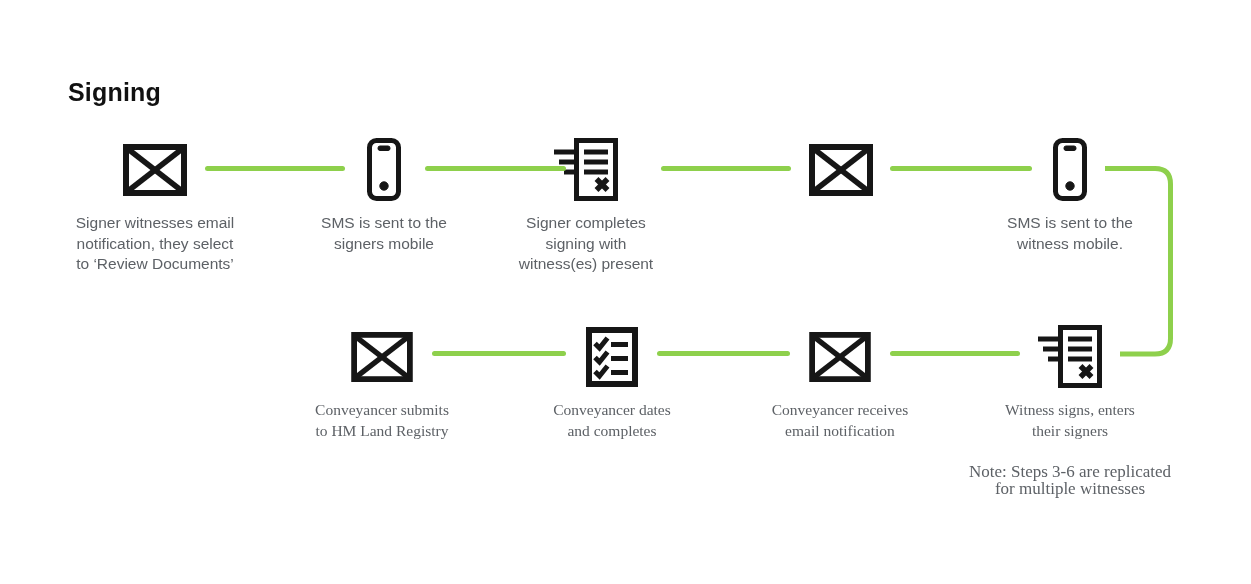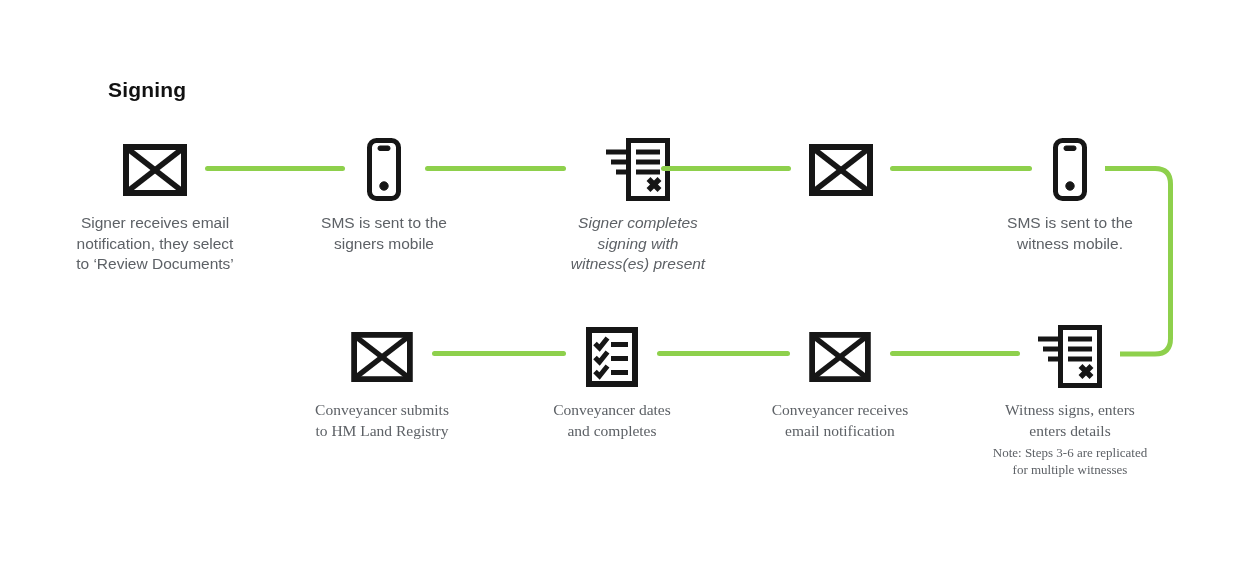--- a/index.html
+++ b/index.html
@@ -6,34 +6,34 @@
     --green:#8ed04c;
     --ink:#161616;
     --gray:#5d6166;
     --title:#111111;
   }
   *{margin:0;padding:0;box-sizing:border-box;}
   body{background:#ffffff;font-family:"Liberation Sans", sans-serif;}
   .stage{position:relative;width:1251px;height:584px;background:#ffffff;overflow:hidden;}
   .page-title{
     position:absolute;left:68px;top:78px;
-    font-size:21px;font-weight:700;color:var(--title);letter-spacing:.2px;margin-left:40px;
+    font-size:25px;font-weight:700;color:var(--title);letter-spacing:.2px;
   }
   .step{position:absolute;width:220px;text-align:center;}
   .step.row-top{top:137px;}
   .step.row-bottom{top:324px;font-family:Liberation Serif, serif;}
   .icon-wrap{height:65px;display:flex;align-items:center;justify-content:center;color:var(--ink);}
   .icon-wrap svg{display:block;}
   .icon-wrap svg *{stroke:currentColor;}
   .step-label{
     margin-top:11px;font-size:15.5px;line-height:20.5px;color:var(--gray);
     white-space:pre-line;
   }
   .step-note{
-    margin-top:4px;font-size:13px;line-height:16.5px;color:var(--gray);
+    margin-top:23px;font-size:17px;line-height:16.5px;color:var(--gray);
     white-space:pre-line;
   }
   .connector{
     position:absolute;height:5px;border-radius:2.5px;background:var(--green);
   }
   .connector.row-top{top:166px;}
   .connector.row-bottom{top:351px;}
   .loop-connector{position:absolute;left:1100px;top:160px;color:var(--green);}
 </style>
 </head>
@@ -44,38 +44,38 @@
   <div class="page-title">Signing</div>
 
   <div class="step row-top" style="left:45px;">
     <div class="icon-wrap">
       <svg width="64" height="52" viewBox="0 0 64 52" fill="none">
         <rect x="3" y="3" width="58" height="46" stroke-width="6"></rect>
         <line x1="5" y1="5" x2="59" y2="47" stroke-width="5.5"></line>
         <line x1="59" y1="5" x2="5" y2="47" stroke-width="5.5"></line>
       </svg>
     </div>
-    <div class="step-label">Signer receives email
+    <div class="step-label">Signer witnesses email
 notification, they select
 to ‘Review Documents’</div>
   </div>
 
   <div class="step row-top" style="left:274px;">
     <div class="icon-wrap">
       <svg width="34" height="63" viewBox="0 0 34 63" fill="none">
         <rect x="2.5" y="2.5" width="29" height="58" rx="7" stroke-width="5"></rect>
         <rect x="11" y="8" width="12" height="4.5" rx="2" fill="currentColor" stroke="none"></rect>
         <circle cx="17" cy="48" r="4.2" fill="currentColor" stroke="none"></circle>
       </svg>
     </div>
     <div class="step-label">SMS is sent to the
 signers mobile</div>
   </div>
 
-  <div class="step row-top" style="left:528px;font-style:italic;">
+  <div class="step row-top" style="left:476px;">
     <div class="icon-wrap">
       <svg width="64" height="63" viewBox="0 0 64 63" fill="none">
         <rect x="22.5" y="2.5" width="39" height="58" stroke-width="5"></rect>
         <line x1="30" y1="14" x2="54" y2="14" stroke-width="5"></line>
         <line x1="30" y1="24" x2="54" y2="24" stroke-width="5"></line>
         <line x1="30" y1="34" x2="54" y2="34" stroke-width="5"></line>
         <line x1="0" y1="14" x2="20" y2="14" stroke-width="5"></line>
         <line x1="5" y1="24" x2="20" y2="24" stroke-width="5"></line>
         <line x1="10" y1="34" x2="20" y2="34" stroke-width="5"></line>
         <line x1="42.5" y1="41" x2="53.5" y2="52" stroke-width="5.5"></line>
@@ -157,21 +157,21 @@
         <line x1="30" y1="24" x2="54" y2="24" stroke-width="5"></line>
         <line x1="30" y1="34" x2="54" y2="34" stroke-width="5"></line>
         <line x1="0" y1="14" x2="20" y2="14" stroke-width="5"></line>
         <line x1="5" y1="24" x2="20" y2="24" stroke-width="5"></line>
         <line x1="10" y1="34" x2="20" y2="34" stroke-width="5"></line>
         <line x1="42.5" y1="41" x2="53.5" y2="52" stroke-width="5.5"></line>
         <line x1="53.5" y1="41" x2="42.5" y2="52" stroke-width="5.5"></line>
       </svg>
     </div>
     <div class="step-label">Witness signs, enters
-enters details</div>
+their signers</div>
     <div class="step-note">Note: Steps 3-6 are replicated
 for multiple witnesses</div>
   </div>
 
   <div class="connector row-top" style="left:205px;width:140px;"></div>
   <div class="connector row-top" style="left:425px;width:141px;"></div>
   <div class="connector row-top" style="left:661px;width:130px;"></div>
   <div class="connector row-top" style="left:890px;width:142px;"></div>
 
   <div class="connector row-bottom" style="left:432px;width:134px;"></div>

